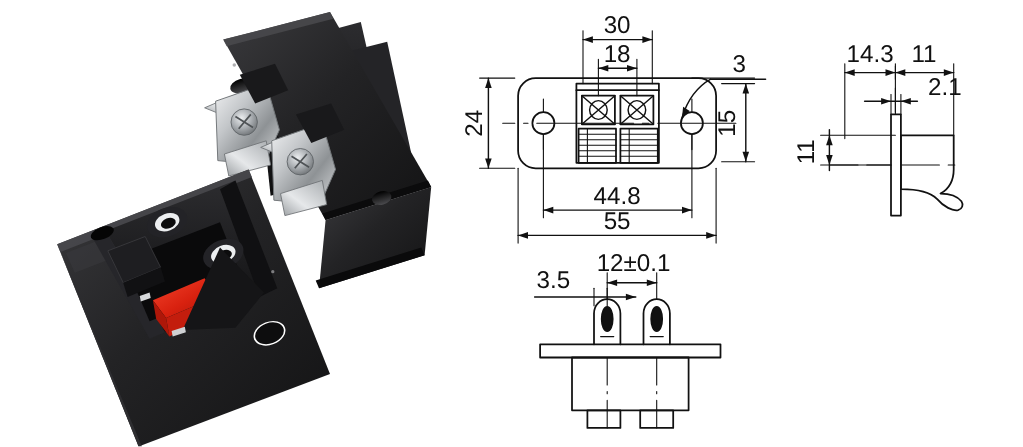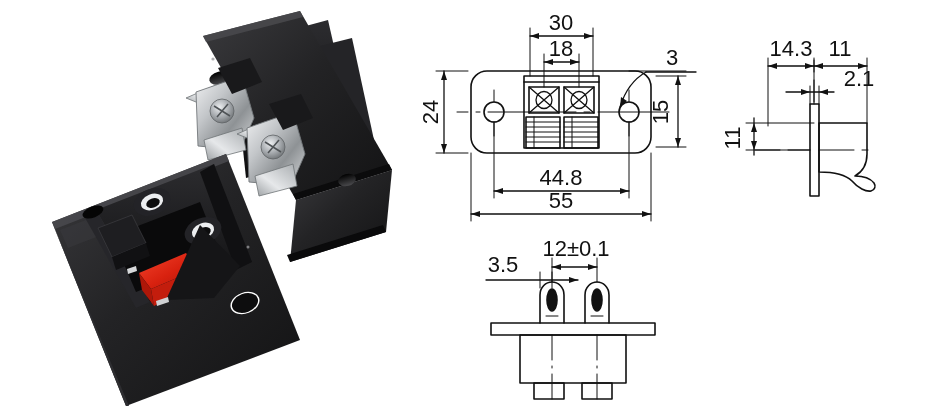--- a/index.html
+++ b/index.html
@@ -301,21 +301,21 @@
         </g>
       </g>
 
       <text x="69" y="30" font-size="22" text-anchor="middle">14.3</text>
       <text x="118" y="30" font-size="22" text-anchor="middle">11</text>
       <text x="137" y="60" font-size="22" text-anchor="middle">2.1</text>
       <text x="18" y="112" font-size="22" text-anchor="middle" transform="rotate(-90 18 112)">11</text>
     </svg>
   </div>
 
-  <div class="dwg" id="bottom-view" style="left:478px;top:242px;">
+  <div class="dwg" id="bottom-view" style="left:478px;top:232px;">
     <svg width="190" height="164" viewBox="0 0 190 164">
       <g fill="none" stroke="#111" stroke-width="1.6" stroke-linecap="round" stroke-linejoin="round">
 
         <rect x="13" y="81" width="164" height="12"></rect>
 
         <rect x="42" y="93" width="106" height="48"></rect>
 
         <rect x="56" y="141" width="30" height="16"></rect>
         <rect x="104" y="141" width="30" height="16"></rect>
 

